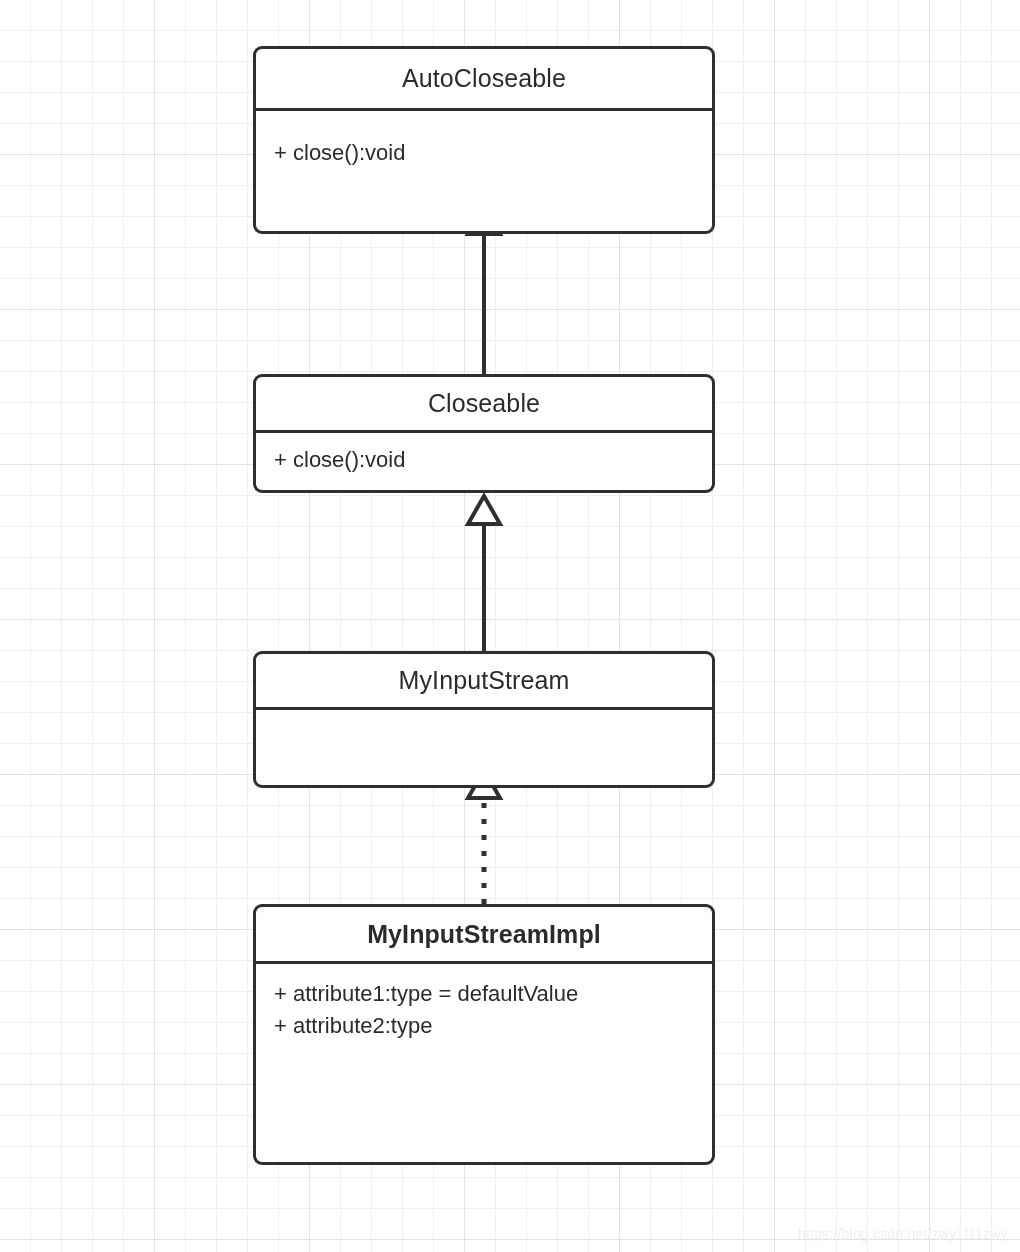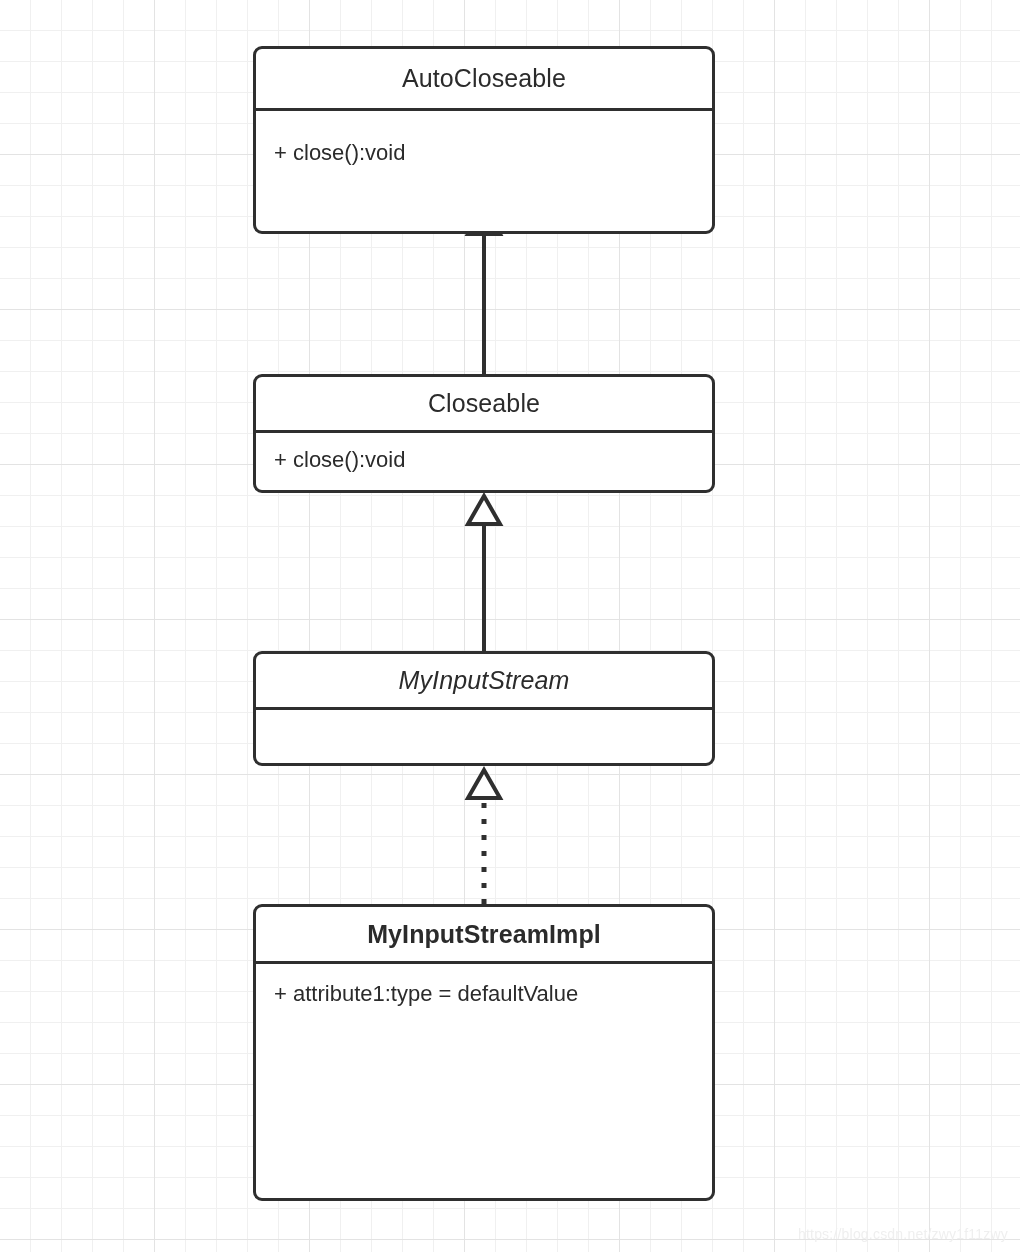--- a/index.html
+++ b/index.html
@@ -91,25 +91,25 @@
 
   
   #box-autocloseable      { left: 253px; top: 46px;  width: 462px; height: 188px; }
   #box-autocloseable .title   { height: 59px; }
   #box-autocloseable .members { height: 92px; padding-top: 26px; }
 
   #box-closeable          { left: 253px; top: 374px; width: 462px; height: 119px; }
   #box-closeable .title   { height: 53px; }
   #box-closeable .members { height: 60px; padding-top: 11px; }
 
-  #box-myinputstream      { left: 253px; top: 651px; width: 462px; height: 115px; font-style: italic; }
+  #box-myinputstream      { left: 253px; top: 651px; width: 462px; height: 137px; }
   #box-myinputstream .title   { height: 53px; }
   #box-myinputstream .members { height: 56px; }
 
-  #box-myinputstreamimpl  { left: 253px; top: 904px; width: 462px; height: 297px; }
+  #box-myinputstreamimpl  { left: 253px; top: 904px; width: 462px; height: 261px; }
   #box-myinputstreamimpl .title        { height: 54px; }
   #box-myinputstreamimpl .attributes   { height: 117px; padding-top: 14px; }
   #box-myinputstreamimpl .operations   { height: 120px; padding-top: 16px; }
 
   
   #watermark {
     position: absolute;
     right: 12px;
     bottom: 10px;
     color: #efefef;
@@ -165,17 +165,20 @@
   <div class="compartment members empty"></div>
 </div>
 
 <div class="uml-class" id="box-myinputstreamimpl">
   <div class="compartment title emphasis">MyInputStreamImpl</div>
 
   <div class="compartment members attributes">
     <div class="member-row">
       <span class="vis">+</span><span>attribute1:type = defaultValue</span>
     </div>
+    <div class="member-row">
+      <span class="vis">+</span><span>attribute2:type</span>
+    </div>
   </div>
 
 </div>
 
 <div id="watermark">https://blog.csdn.net/zwy1f11zwy</div>
 
 </body></html>

